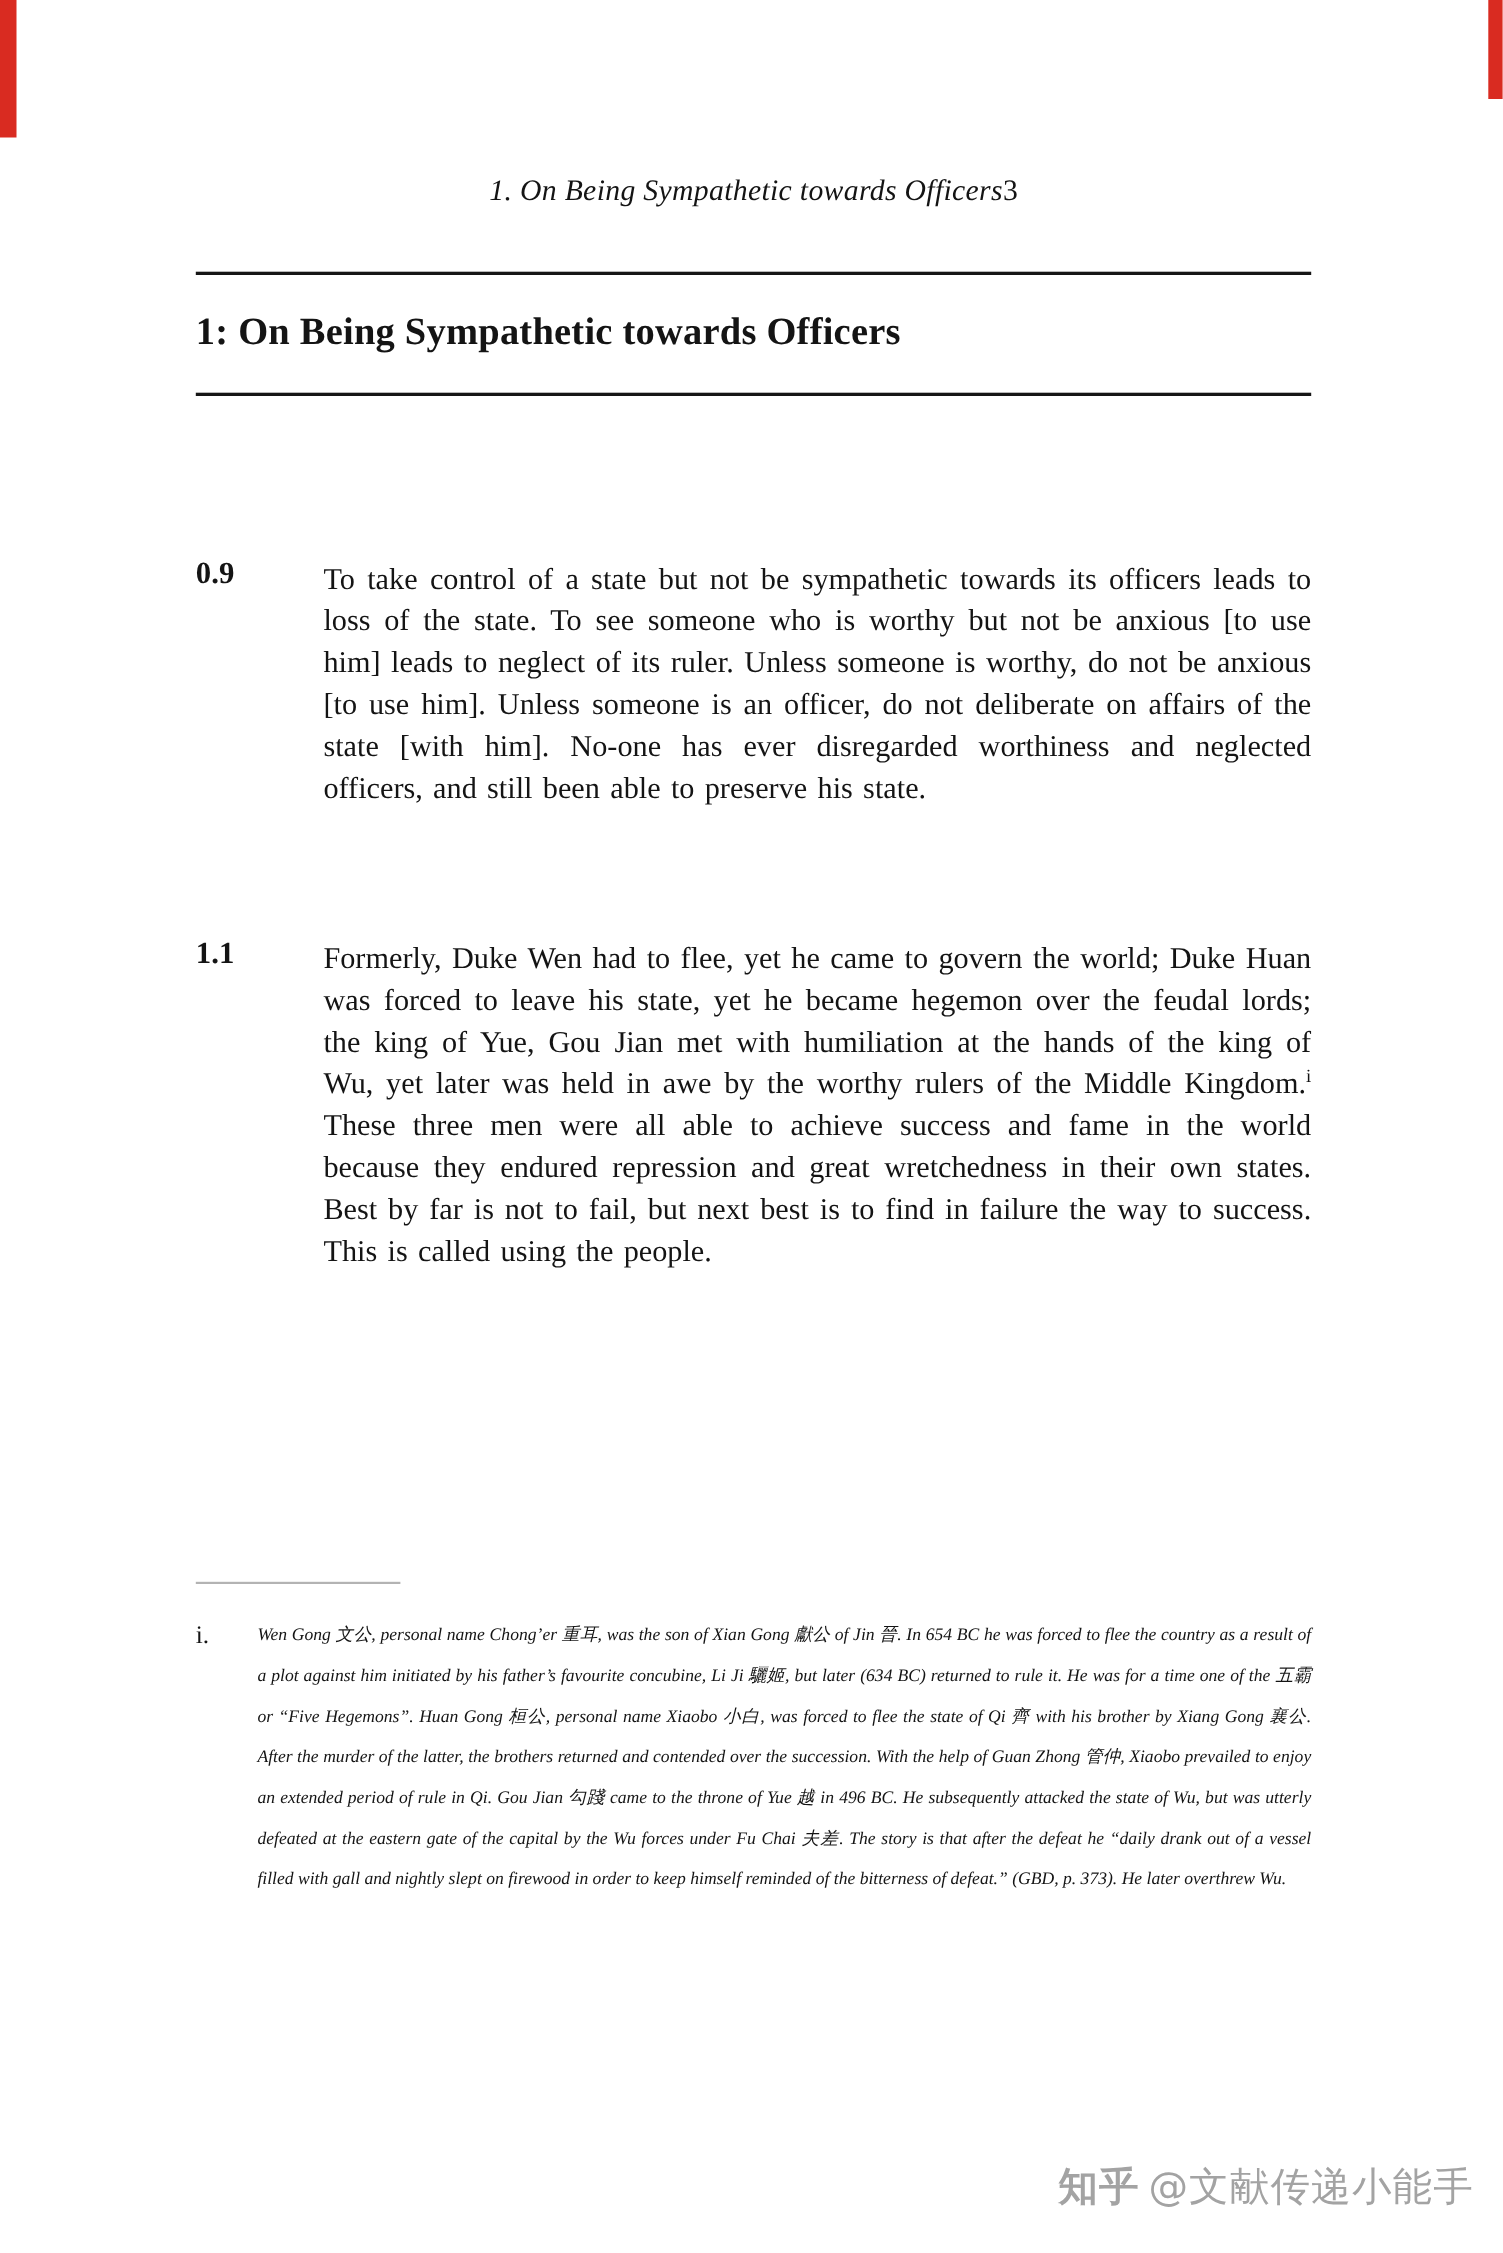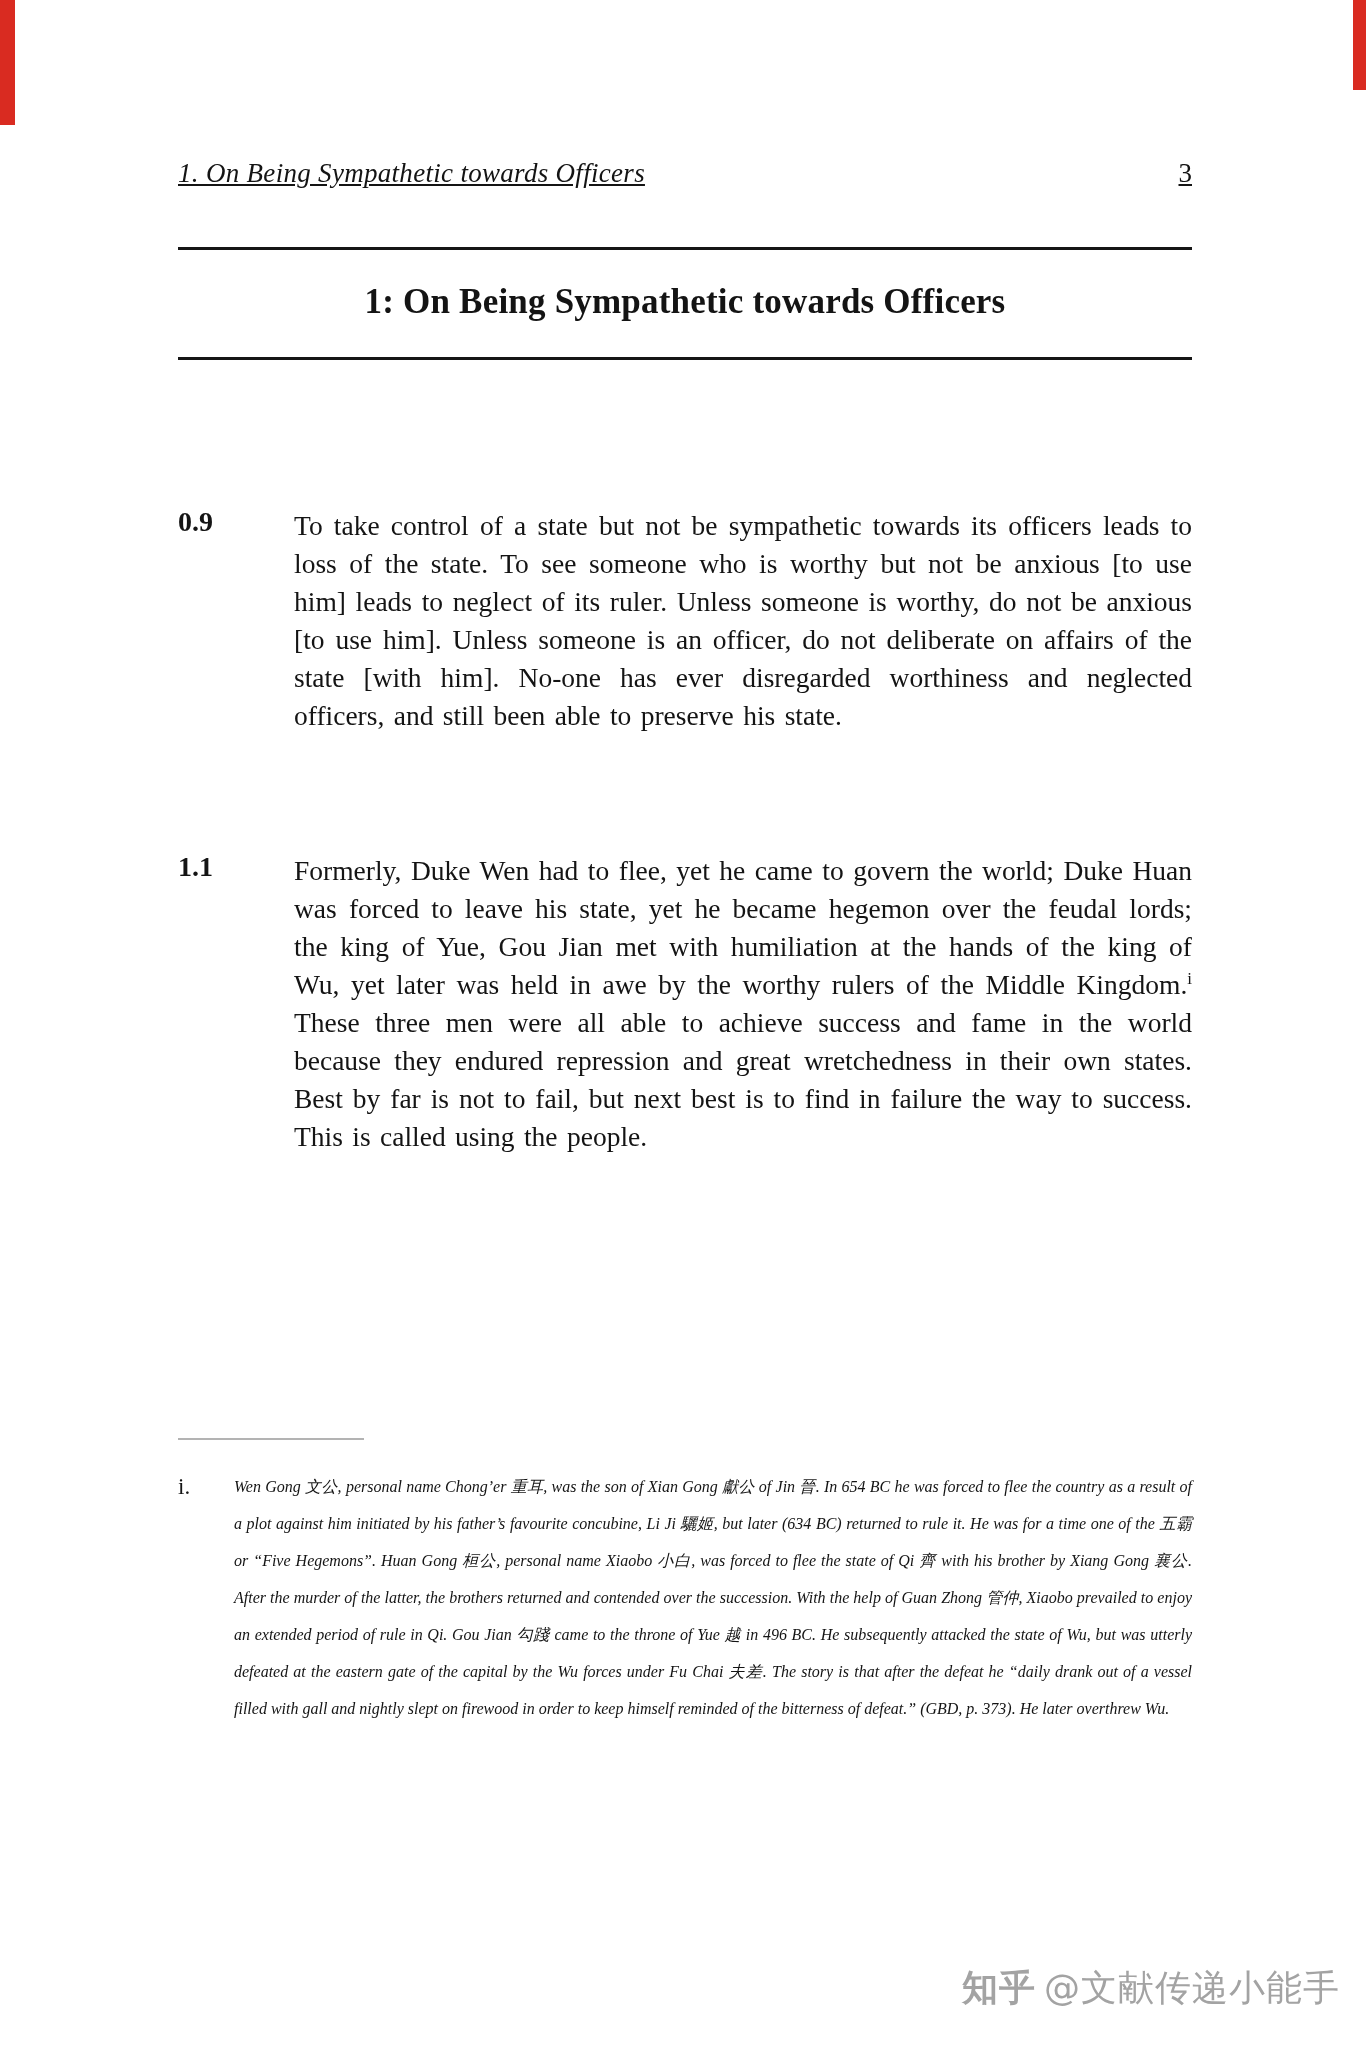--- a/index.html
+++ b/index.html
@@ -15,33 +15,33 @@
   .page { position: absolute; inset: 0; background: #ffffff; }
 
   
   .scan-mark { position: absolute; top: 0; background: var(--red, #d92b21); }
   .scan-mark-left  { left: 0;  width: 15px; height: 125px; }
   .scan-mark-right { right: 0; width: 13px; height: 90px; }
 
   
   .running-header {
     position: absolute; top: 158px; left: 178px; width: 1014px;
-    display: flex; justify-content: space-between; align-items: baseline; text-decoration: underline;
+    display: flex; justify-content: center; align-items: baseline;
   }
   .running-title { font-style: italic; font-size: 27px; letter-spacing: 0.3px; }
   .page-number   { font-size: 27px; }
 
   
   .rule { position: absolute; left: 178px; width: 1014px; height: 3px; background: #161616; }
   .rule-top    { top: 247px; }
   .rule-bottom { top: 357px; }
 
   .chapter-title {
     position: absolute; top: 282px; left: 178px; width: 1014px;
-    margin: 0; text-align: center;
+    margin: 0; text-align: left;
     font-size: 35px; font-weight: bold; letter-spacing: 0.2px;
   }
 
   
   .passage { position: absolute; left: 178px; width: 1014px; }
   .passage-1 { top: 503px; }
   .passage-2 { top: 848px; }
   .passage-number {
     position: absolute; left: 0; top: 0;
     font-weight: bold; font-size: 28px; line-height: 38px;

